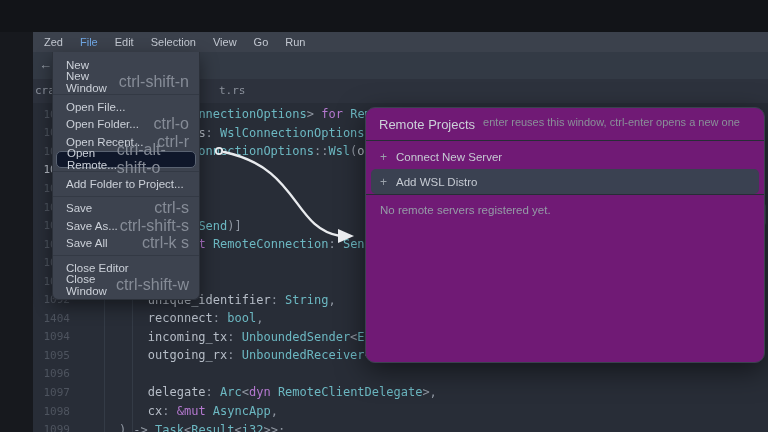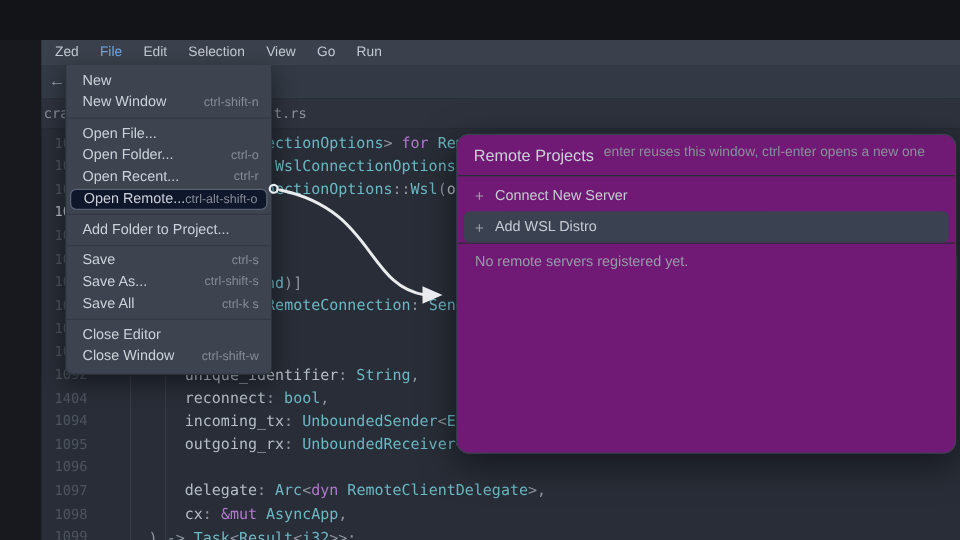--- a/index.html
+++ b/index.html
@@ -38,27 +38,27 @@
                    font-size:12px; letter-spacing:0; }
   .ind1 { padding-left:28.9px; } .ind2 { padding-left:57.8px; }
   .c-kw { color:#b478cf; } .c-ty { color:#6cb8c2; } .c-pl { color:#b6bdc7; }
   .c-pn { color:#9097a2; } .c-or { color:#c29070; }
 
   
   .scroll-thumb { position:absolute; left:720px; top:101px; width:13px; height:21px;
                   background:#3a414d; border-radius:2px; }
 
   
-  .filemenu { position:absolute; left:52px; top:52px; width:166px; background:#3d434f;
+  .filemenu { position:absolute; left:52px; top:52px; width:148px; background:#3d434f;
               border:1px solid #2c313a; border-top:none; border-radius:0 0 6px 6px;
               box-shadow:0 6px 18px rgba(0,0,0,.45); padding:4px 0 5px 0; z-index:6; }
   .fm-item { height:17.5px; display:flex; align-items:center; padding:0 10px 0 13px;
              font-size:11.5px; color:#ccd1d9; position:relative; }
   .fm-item .lab { flex:1; }
-  .fm-item .sc { color:#868c97; font-size:10px; }
+  .fm-item .sc { color:#868c97; font-size:16px; }
   .fm-item.focused { background:#0f172a; border:1px solid #5a6372; border-radius:5px;
                      margin:0 3px; padding:0 7px 0 10px; }
   .fm-sep { height:1px; background:#333944; margin:3px 0; }
 
   
   .modal { position:absolute; left:365px; top:107px; width:400px; height:256px;
            background:#701a75; border:1px solid #3a414e; border-radius:10px;
            box-shadow:0 8px 28px rgba(0,0,0,.5); z-index:7; overflow:hidden; }
   .modal-header { height:33px; display:flex; align-items:center; padding:0 13px;
                   border-bottom:1px solid #272d36; }

